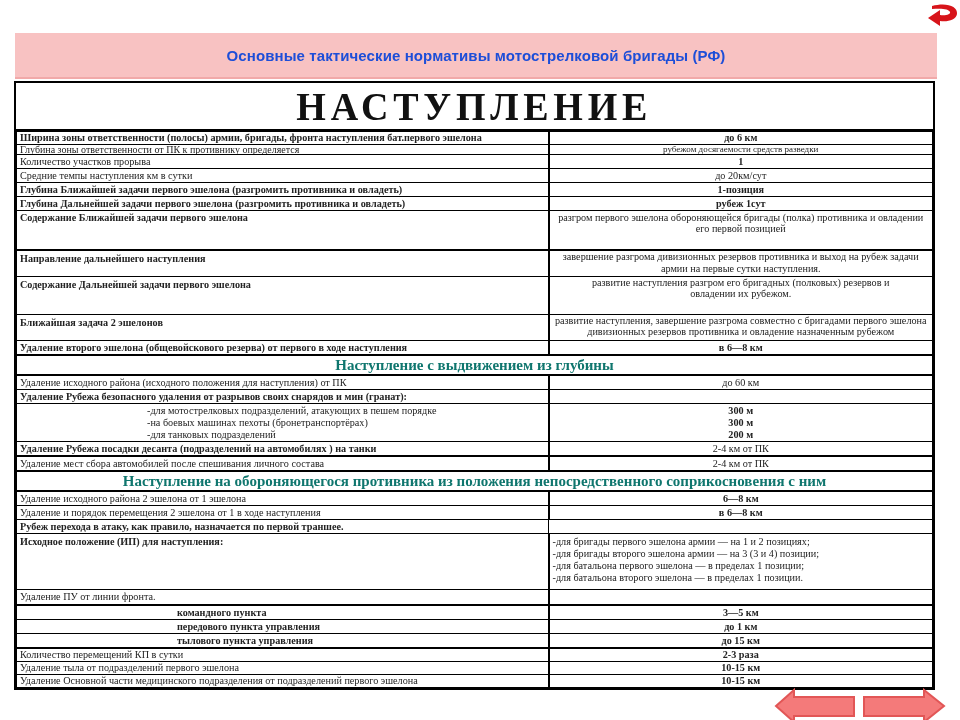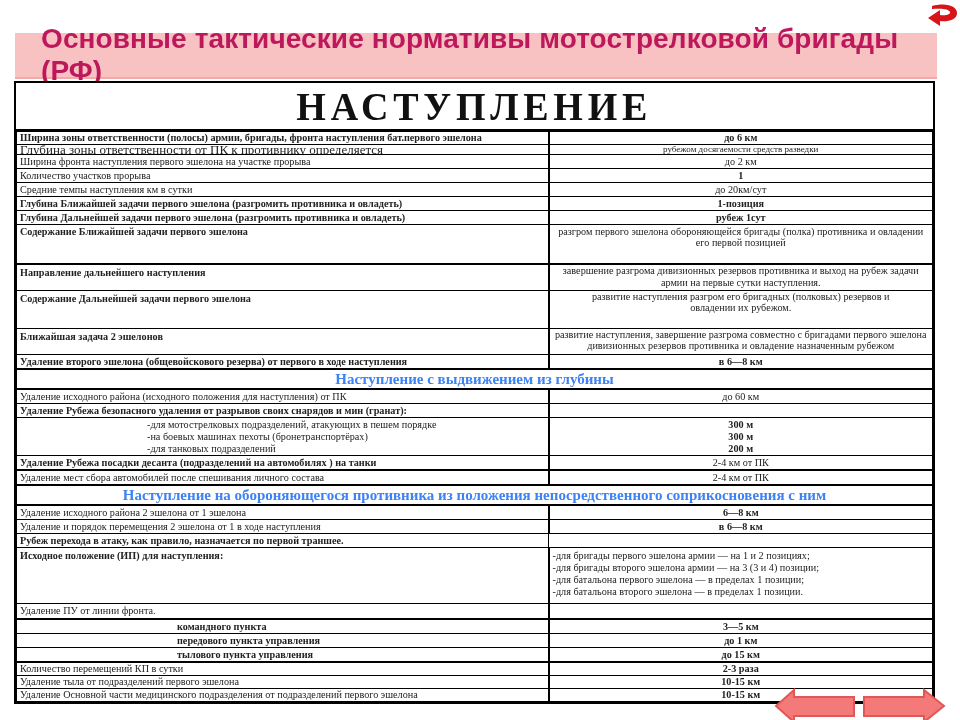--- a/index.html
+++ b/index.html
@@ -1,29 +1,29 @@
 <!DOCTYPE html>
 <html><head>
 <meta charset="utf-8">
 <style>
   html, body { margin:0; padding:0; }
   body { width:960px; height:720px; background:#ffffff; position:relative; overflow:hidden; font-family:"Liberation Serif", serif; }
   .title-bar { position:absolute; left:15px; top:33px; width:922px; height:44px; background:#f8c2c2; border-bottom:2px solid #f1a9a9; display:flex; align-items:center; justify-content:center; }
-  .title-bar span { font-family:"Liberation Sans", sans-serif; font-weight:bold; font-size:28px; color:#be185d; letter-spacing:0.1px;margin-left:26px; }
+  .title-bar span { font-family:"Liberation Sans", sans-serif; font-weight:bold; font-size:15px; color:#1d4ed8; letter-spacing:0.1px; }
   .return-icon { position:absolute; left:924px; top:0px; width:36px; height:36px; }
   .sheet { position:absolute; left:14px; top:81px; width:921px; border:2px solid #000; box-sizing:border-box; background:#fff; }
   .doc-heading { height:46px; display:flex; align-items:center; justify-content:center; border-bottom:2px solid #000; }
   .doc-heading span { font-family:"Liberation Serif", serif; font-weight:bold; font-size:40px; letter-spacing:5px; transform:scaleX(0.95); color:#111; }
   table { border-collapse:collapse; width:100%; table-layout:fixed; }
   td { border:1px solid #000; padding:0 3px; font-size:10.2px; line-height:11.5px; color:#222; vertical-align:top; overflow:hidden; white-space:nowrap; }
   td.v { text-align:center; border-left:2px solid #000; white-space:normal; }
   td.l { white-space:normal; }
   tr.thick td { border-bottom:2px solid #000; }
   .b { font-weight:bold;font-family:Liberation Serif, serif; }
-  .sec td { text-align:center; font-weight:bold; font-size:15px; line-height:18px; border-top:2px solid #000; border-bottom:2px solid #000; color:#3b82f6; }
+  .sec td { text-align:center; font-weight:bold; font-size:15px; line-height:18px; border-top:2px solid #000; border-bottom:2px solid #000; color:#0f766e; }
   .indent { padding-left:130px; }
   .indent2 { padding-left:160px; font-weight:bold; }
   .stack div { height:12px; }
   .nav-arrows { position:absolute; top:688px; left:774px; width:172px; height:32px; }
 </style>
 </head>
 <body>
 
 <svg class="return-icon" viewBox="0 0 36 36">
   <path d="M8 6 C22 2 34 6 33 14 C32 20 24 22 16 21 L16 26 L4 18 L16 10 L16 15 C22 16 27 14 26 12 C25 9 18 8 8 9 Z" fill="#d7141a"></path>
@@ -42,26 +42,22 @@
         <col style="width:532px">
         <col>
       </colgroup>
     <tbody>
 
       <tr>
           <td class="l"><span class="b">Ширина зоны ответственности (полосы) армии, бригады,  фронта наступления бат.первого эшелона</span></td>
           <td class="v b">до 6 км</td>
         </tr>
       <tr>
-          <td style="font-size:13px;line-height:9px">Глубина зоны ответственности от ПК  к противнику определяется</td>
+          <td style="font-size:10px;line-height:9px">Глубина зоны ответственности от ПК  к противнику определяется</td>
           <td class="v" style="font-size:9px;line-height:9px">рубежом досягаемости средств разведки</td>
-        </tr>
-      <tr>
-          <td style="line-height:13px">Ширина фронта наступления первого эшелона на участке прорыва</td>
-          <td class="v" style="line-height:13px">до 2 км</td>
         </tr>
       <tr>
           <td style="line-height:13px">Количество участков прорыва</td>
           <td class="v b" style="line-height:13px">1</td>
         </tr>
       <tr>
           <td style="line-height:13px">Средние темпы наступления км в сутки</td>
           <td class="v" style="line-height:13px">до 20км/сут</td>
         </tr>
       <tr>

